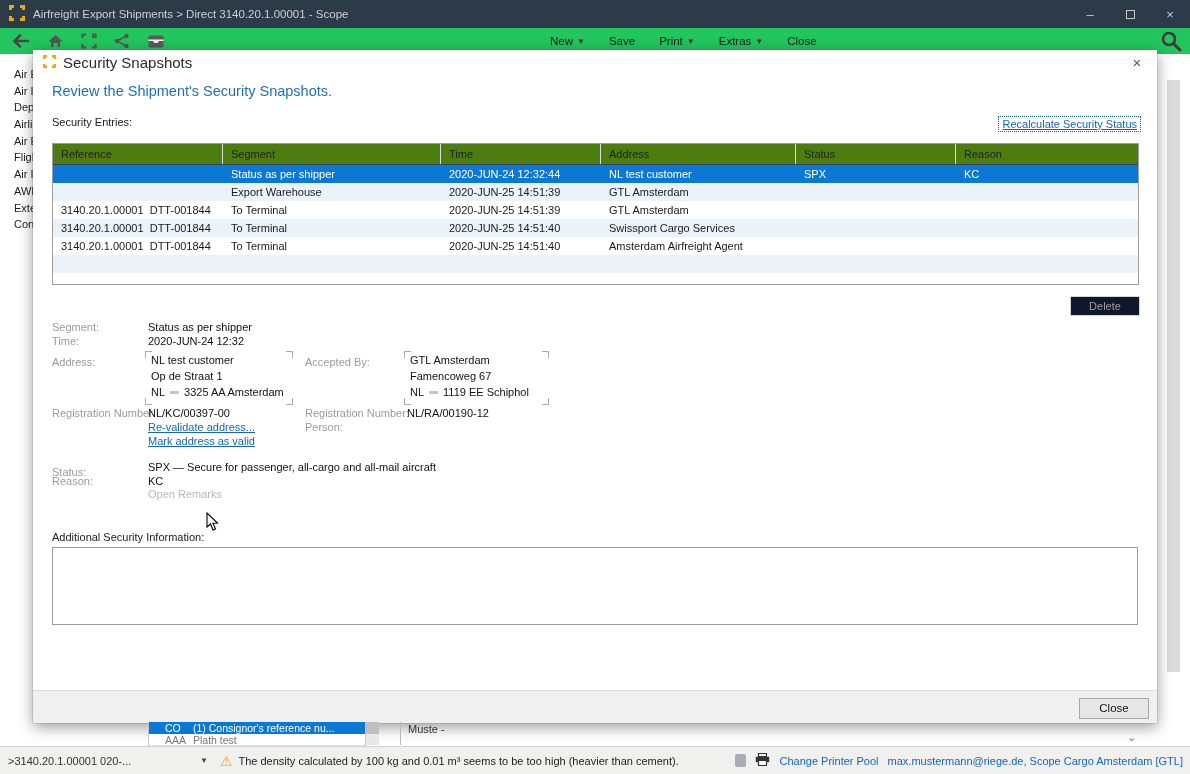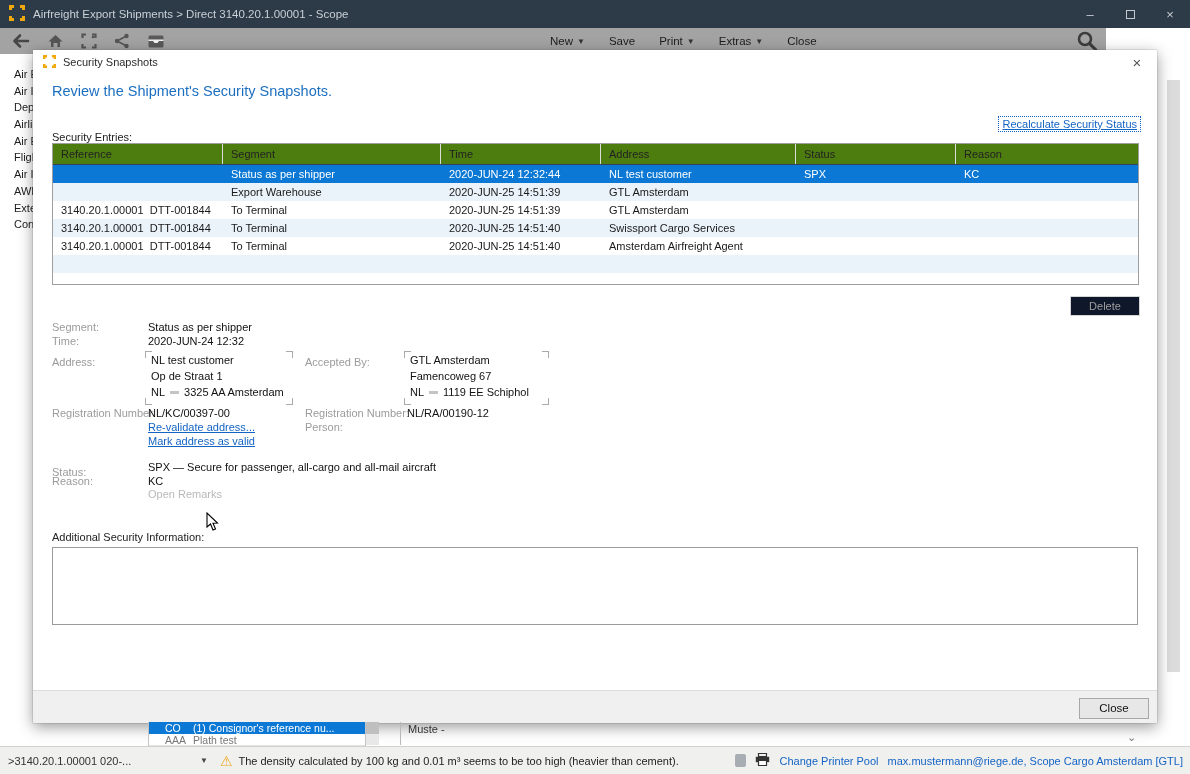--- a/index.html
+++ b/index.html
@@ -8,42 +8,42 @@
   .abs { position:absolute; }
 
   
   .titlebar { position:absolute; left:0; top:0; width:1190px; height:28px; background:#2d3b49; display:flex; align-items:center; }
   .titlebar .logo { margin:0 8px 0 9px; }
   .titlebar .title { color:#c9d0d6; font-size:11.5px; flex:1; }
   .win-controls { display:flex; align-items:center; height:28px; }
   .win-btn { width:40px; height:28px; color:#c3cad1; font-size:13px; display:flex; align-items:center; justify-content:center; }
   .maxglyph { width:9px; height:9px; border:1px solid #c3cad1; display:inline-block; }
 
-  .toolbar { position:absolute; left:0; top:28px; width:1106px; height:26px; background:#a3a3a3; display:flex; align-items:center; }
+  .toolbar { position:absolute; left:0; top:28px; width:1190px; height:26px; background:#22c55e; display:flex; align-items:center; }
   .tool-icons { display:flex; align-items:center; gap:17px; margin-left:12px; }
   .tool-icons svg { display:block; }
   .menus { position:absolute; left:550px; top:0; height:26px; display:flex; align-items:center; gap:24px; }
   .menu-item { display:flex; align-items:center; gap:4px; color:#1d1d1d; font-size:11.5px; cursor:default; }
   .menu-item .dd { font-size:8px; color:#333; }
   .search-btn { position:absolute; right:7px; top:1px; }
 
   
   .sidebar { position:absolute; left:14px; top:66px; width:30px; color:#1c1c1c; }
   .sb-item { height:16.7px; line-height:16.7px; white-space:nowrap; overflow:hidden; }
 
   
   .v-scroll-thumb { position:absolute; left:1167px; top:80px; width:13px; height:592px; background:#dcdcdc; }
 
   
   .dialog { position:absolute; left:33px; top:50px; width:1124px; height:673px; background:#fff; box-shadow:0 4px 14px rgba(0,0,0,.4), 0 0 1px #7c7c7c; }
   .dlg-header { position:absolute; left:0; top:0; width:100%; height:24px; display:flex; align-items:center; }
-  .dlg-header .ttl { margin-left:7px; font-size:11px; color:#2b2b2b; }
+  .dlg-header .ttl { margin-left:7px; font-size:15px; color:#2b2b2b; }
   .dlg-close { position:absolute; right:10px; top:2px; width:20px; height:20px; font-size:15px; color:#555; display:flex; align-items:center; justify-content:center; }
   .dlg-heading { position:absolute; left:19px; top:33px; font-size:14.5px; color:#1d6fc0; }
-  .entries-label { position:absolute; left:19px; top:81px; color:#222; }
+  .entries-label { position:absolute; left:19px; top:66px; color:#222; }
   .recalc-link { position:absolute; right:16px; top:66px; color:#1464c4; text-decoration:underline; border:1px dotted #1464c4; padding:1px 3px; }
 
   .sec-table { position:absolute; left:19px; top:93px; width:1087px; height:142px; border:1px solid #9f9f9f; overflow:hidden; background:#fff; }
   .t-head { display:flex; height:21px; border-bottom:1px solid #33435a; background:#4d7c0f; }
   .t-head .hc { padding:4px 0 0 8px; color:#222; border-right:1px solid #dcdcdc; overflow:hidden; white-space:nowrap; }
   .t-head .hc:last-child { border-right:none; }
   .t-row { display:flex; height:18px; }
   .t-row.alt { background:#eaf2fa; }
   .t-row.sel { background:#0a78d4; color:#fff; }
   .t-cell { padding:3px 0 0 8px; white-space:pre; overflow:hidden; }

